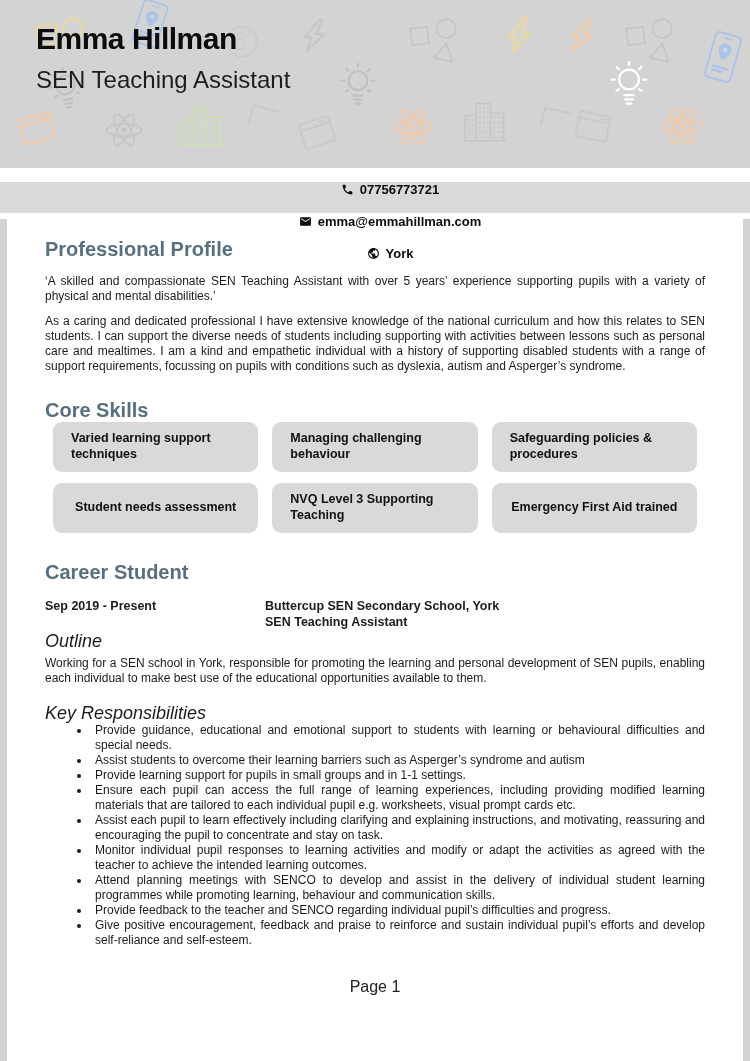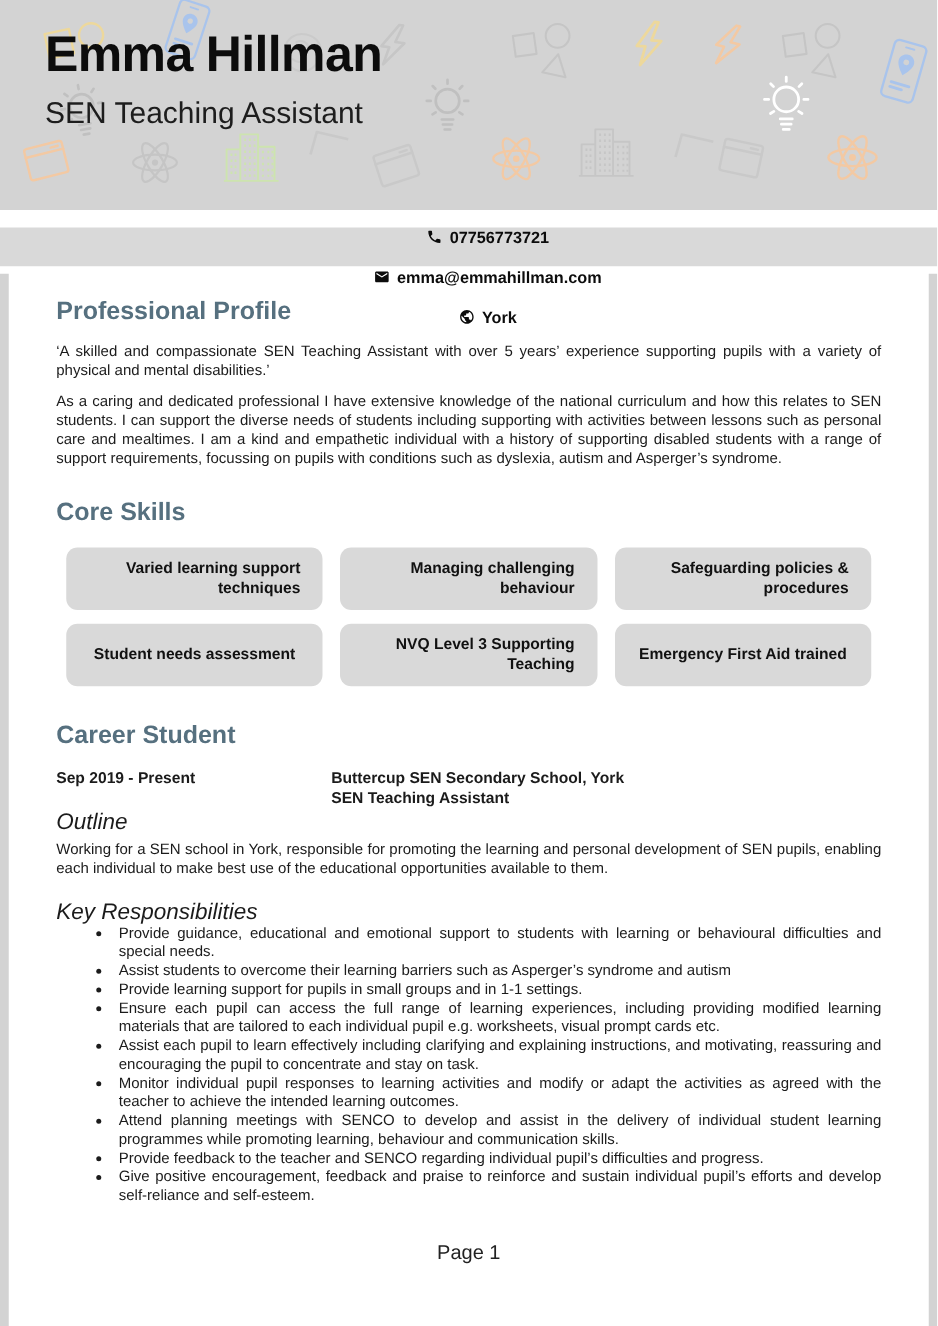--- a/index.html
+++ b/index.html
@@ -3,39 +3,39 @@
 <meta charset="utf-8">
 <style>
   * { margin:0; padding:0; box-sizing:border-box; }
   html,body { background:#fff; }
   body { font-family:"Liberation Sans","DejaVu Sans",sans-serif; color:#1b1b1b; }
   .page { width:750px; height:1061px; background:#fff; overflow:hidden; position:relative; margin:0 auto; }
 
   
   .cv-header { height:168px; background:#d3d3d3; position:relative; overflow:hidden; }
   .header-text { position:absolute; left:36px; top:22px; z-index:3; }
-  .cv-name { font-size:40px; font-weight:700; color:#0c0c0c; letter-spacing:-0.5px; line-height:1.1; }
+  .cv-name { font-size:30px; font-weight:700; color:#0c0c0c; letter-spacing:-0.5px; line-height:1.1; }
   .cv-title { font-size:24px; font-weight:400; color:#1d1d1d; margin-top:11px; }
   .doodle { position:absolute; z-index:1; }
 
   
   .contact-bar { margin-top:14px; height:31px; background:#d9d9d9; display:flex; align-items:center; padding-left:30px; gap:17px;flex-direction:column; }
   .contact-item { display:flex; align-items:center; gap:6px; font-size:13px; font-weight:700; color:#0c0c0c; }
   .contact-item svg { width:13px; height:13px; flex:0 0 auto; }
 
   
   .content { margin-top:6px; height:842px; background:#fff; border-left:7px solid #d3d3d3; border-right:7px solid #d3d3d3; padding:18px 38px 0 38px; overflow:hidden; }
   .section-heading { color:#56707f; font-size:20px; font-weight:700; line-height:1.2; }
   .body-text { font-size:12px; line-height:15px; text-align:justify; color:#1b1b1b; }
   .profile-heading { margin-bottom:13px; }
   .profile-p1 { margin-bottom:10px; }
 
-  .skills-heading { margin-top:24px; margin-bottom:16px; }
+  .skills-heading { margin-top:24px; }
   .skills-grid { display:grid; grid-template-columns:repeat(3,1fr); gap:11px 14px; margin:0 8px; }
-  .skill-box { background:#d9d9d9; border-radius:9px; min-height:50px; display:flex; align-items:center; justify-content:center; text-align:right; font-size:12.5px; font-weight:700; color:#111; line-height:1.25; padding:6px 18px; }
+  .skill-box { background:#d9d9d9; border-radius:9px; min-height:50px; display:flex; align-items:center; justify-content:center; text-align:left; font-size:12.5px; font-weight:700; color:#111; line-height:1.25; padding:6px 18px; }
 
   .career-heading { margin-top:27px; margin-bottom:15px; }
   .job-header { display:flex; }
   .job-dates { width:220px; flex:0 0 220px; font-size:12.5px; font-weight:700; line-height:15.5px; }
   .job-org { font-size:12.5px; font-weight:700; line-height:15.5px; }
   .italic-label { font-style:italic; font-size:18px; line-height:15px; }
   .outline-label { margin-top:4px; }
   .outline-text { margin-top:7px; }
   .resp-label { margin-top:20px; margin-bottom:2px; }
   .resp-list { margin:0; padding-left:46px; }

